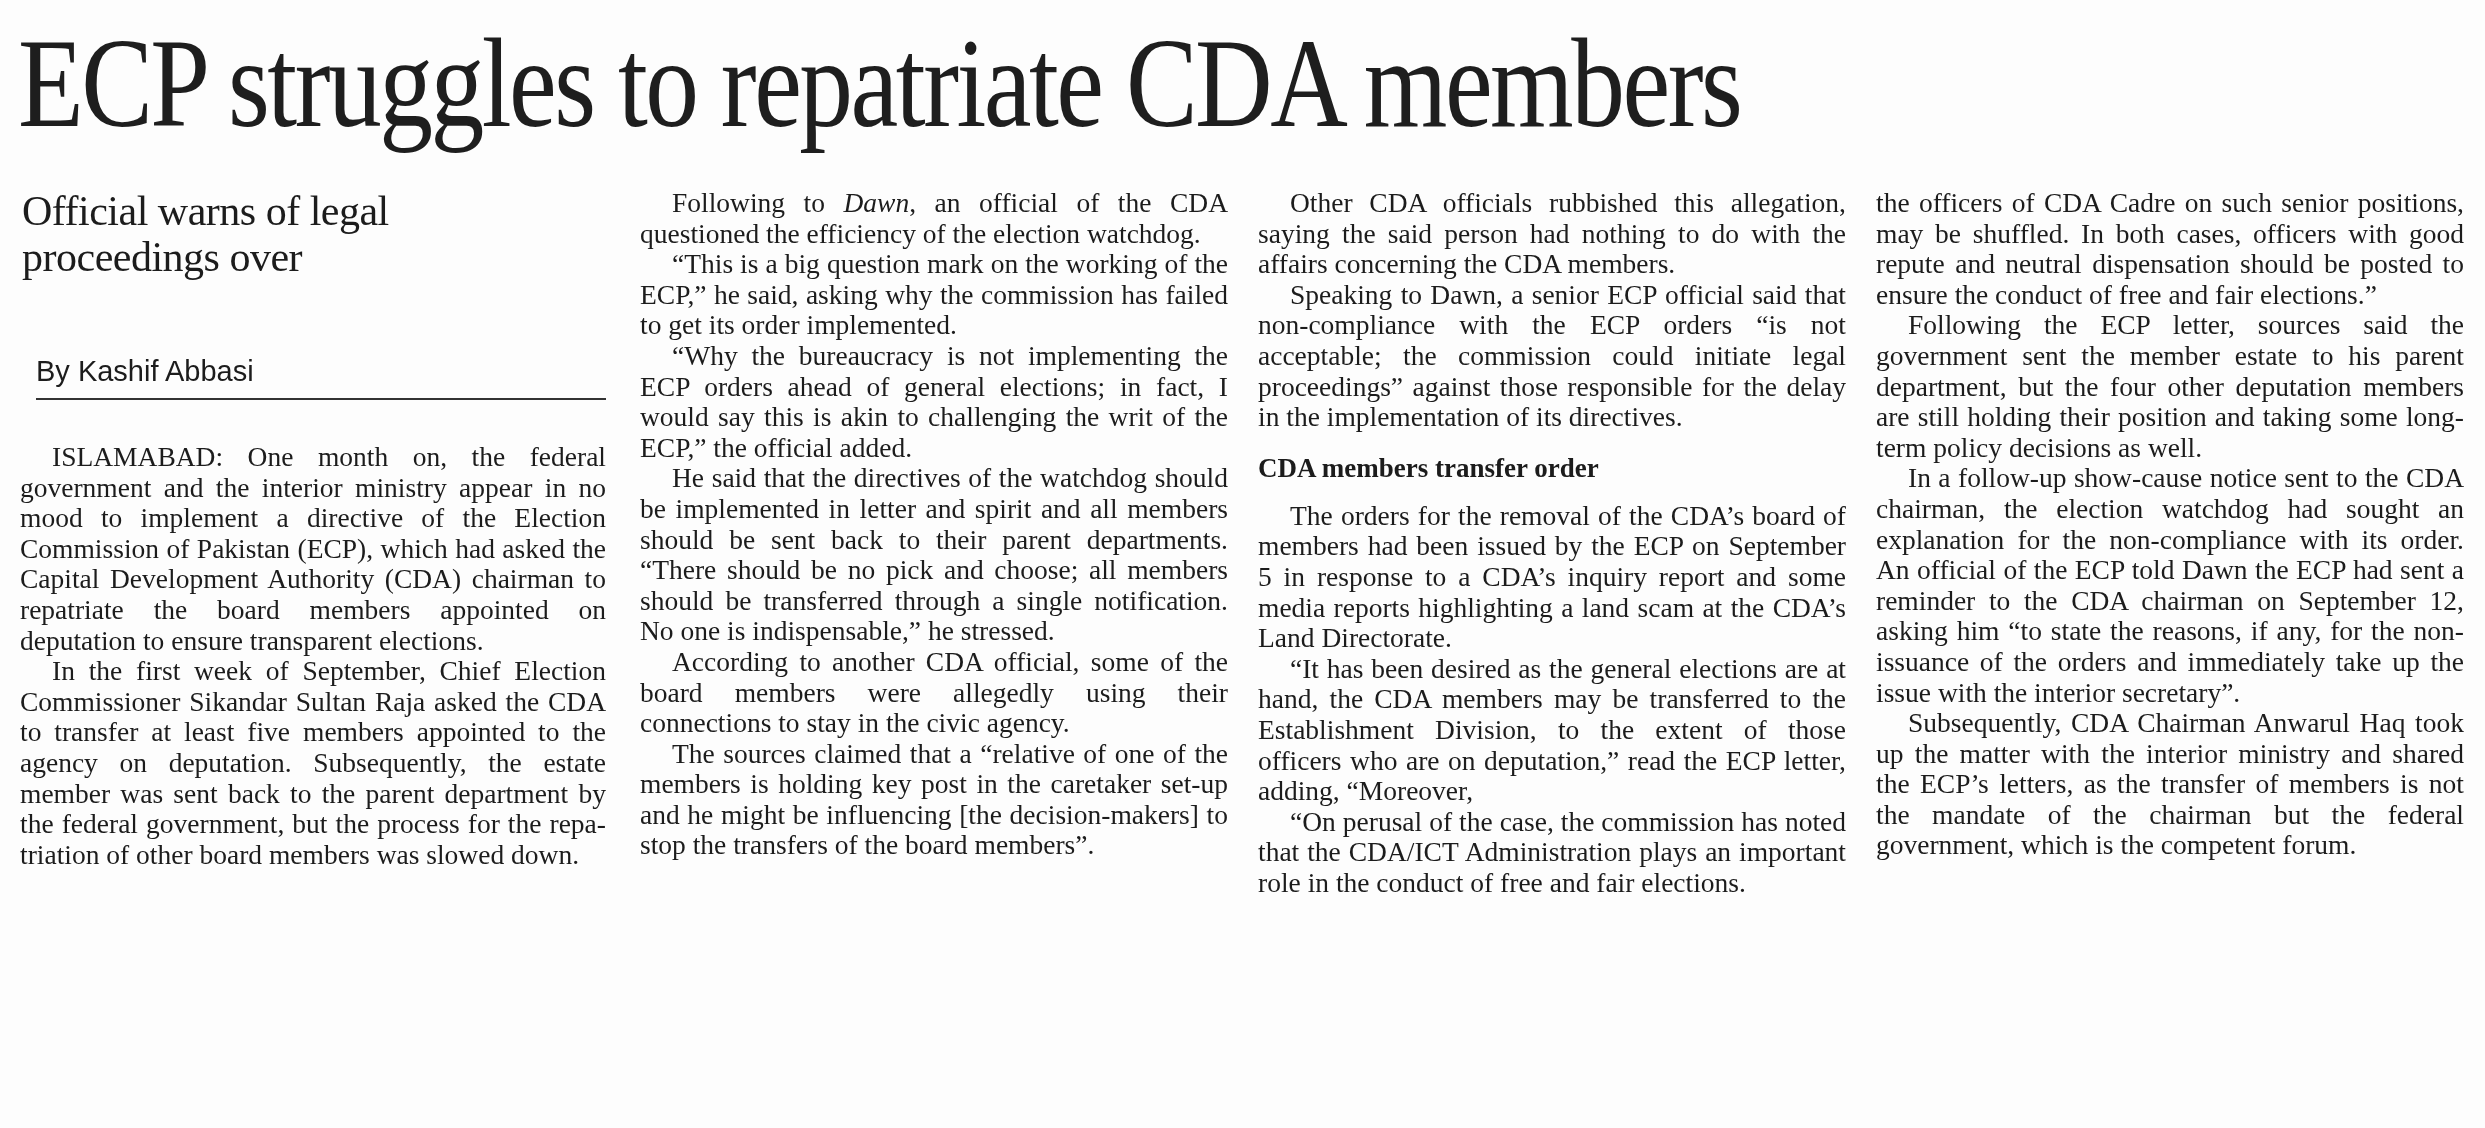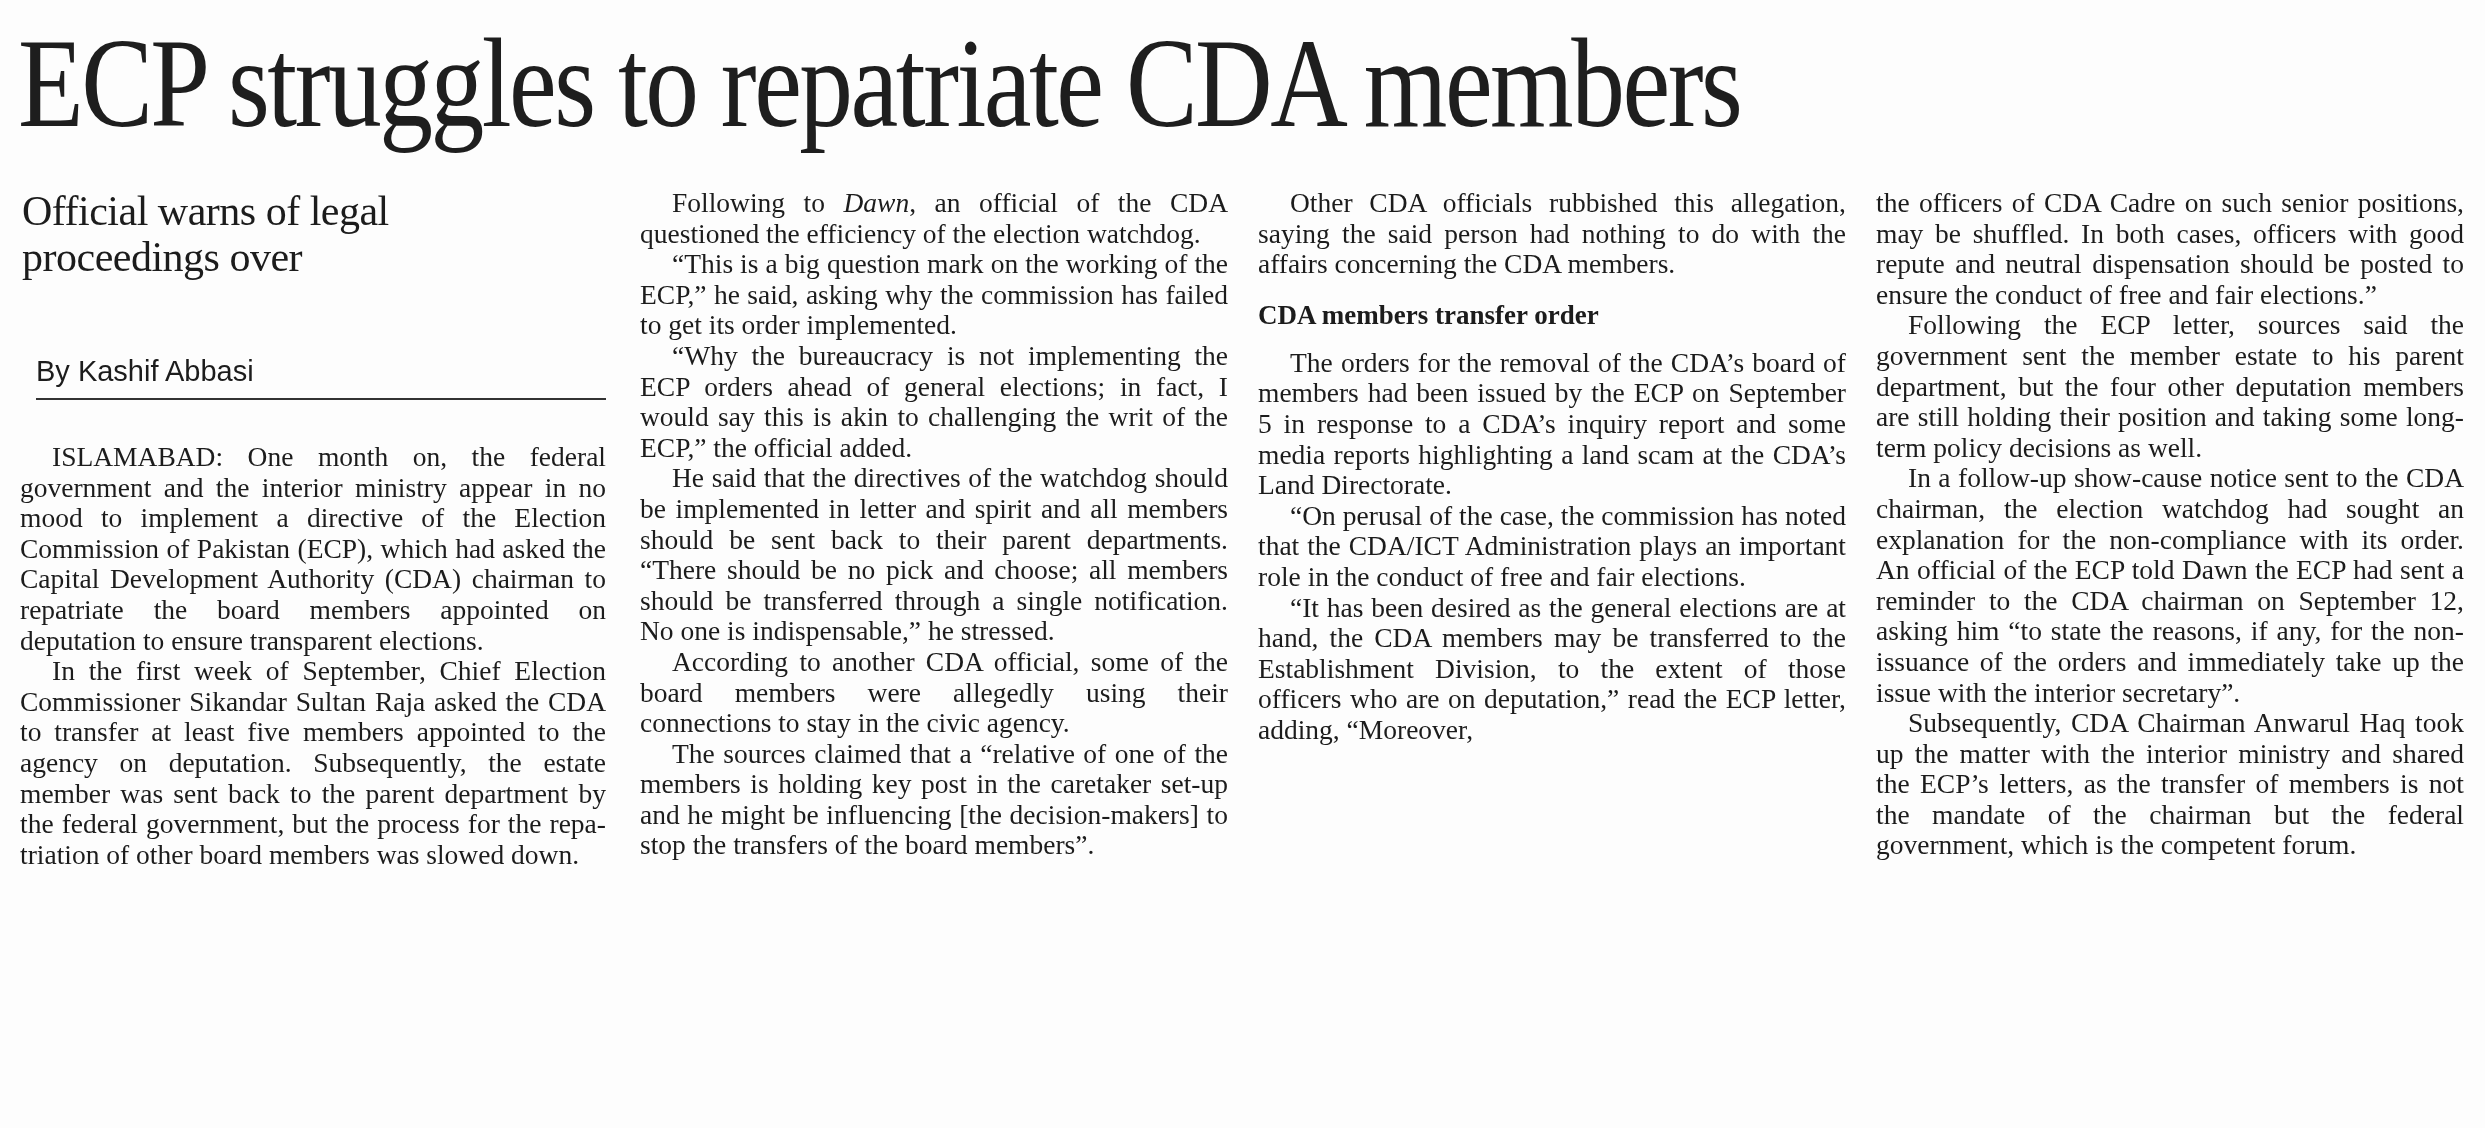--- a/index.html
+++ b/index.html
@@ -49,24 +49,25 @@
   <p><span>Following to </span><em>Dawn</em><span>, an official of the CDA questioned the efficiency of the election watchdog.</span></p>
   <p>“This is a big question mark on the working of the ECP,” he said, asking why the commission has failed to get its order implemented.</p>
   <p>“Why the bureaucracy is not imple­menting the ECP orders ahead of gen­eral elections; in fact, I would say this is akin to challenging the writ of the ECP,” the official added.</p>
   <p>He said that the directives of the watchdog should be implemented in let­ter and spirit and all members should be sent back to their parent depart­ments. “There should be no pick and choose; all members should be trans­ferred through a single notification. No one is indispensable,” he stressed.</p>
   <p>According to another CDA official, some of the board members were alleg­edly using their connections to stay in the civic agency.</p>
   <p>The sources claimed that a “relative of one of the members is holding key post in the caretaker set-up and he might be influencing [the decision-mak­ers] to stop the transfers of the board members”.</p>
 </div>
 
 <div class="col c3">
   <p>Other CDA officials rubbished this allegation, saying the said person had nothing to do with the affairs concern­ing the CDA members.</p>
+  <p>Speaking to Dawn, a senior ECP offi­cial said that non-compliance with the ECP orders “is not acceptable; the com­mission could initiate legal proceed­ings” against those responsible for the delay in the implementation of its direc­tives.</p>
   <div class="subhead">CDA members transfer order</div>
   <p>The orders for the removal of the CDA’s board of members had been issued by the ECP on September 5 in response to a CDA’s inquiry report and some media reports highlighting a land scam at the CDA’s Land Directorate.</p>
+  <p>“It has been desired as the general elections are at hand, the CDA mem­bers may be transferred to the Establishment Division, to the extent of those officers who are on deputation,” read the ECP letter, adding, “Moreover,</p>
   <p>“On perusal of the case, the commis­sion has noted that the CDA/ICT Administration plays an important role in the conduct of free and fair elections.</p>
-  <p>“It has been desired as the general elections are at hand, the CDA mem­bers may be transferred to the Establishment Division, to the extent of those officers who are on deputation,” read the ECP letter, adding, “Moreover,</p>
 </div>
 
 <div class="col c4">
   <p style="text-indent:0">the officers of CDA Cadre on such sen­ior positions, may be shuffled. In both cases, officers with good repute and neutral dispensation should be posted to ensure the conduct of free and fair elections.”</p>
   <p>Following the ECP letter, sources said the government sent the member estate to his parent department, but the four other deputation members are still holding their position and taking some long-term policy decisions as well.</p>
   <p>In a follow-up show-cause notice sent to the CDA chairman, the election watchdog had sought an explanation for the non-compliance with its order. An official of the ECP told Dawn the ECP had sent a reminder to the CDA chair­man on September 12, asking him “to state the reasons, if any, for the non-issuance of the orders and immediately take up the issue with the interior sec­retary”.</p>
   <p>Subsequently, CDA Chairman Anwarul Haq took up the matter with the interior ministry and shared the ECP’s letters, as the transfer of mem­bers is not the mandate of the chairman but the federal government, which is the competent forum.</p>
 </div>
 
 </body></html>

